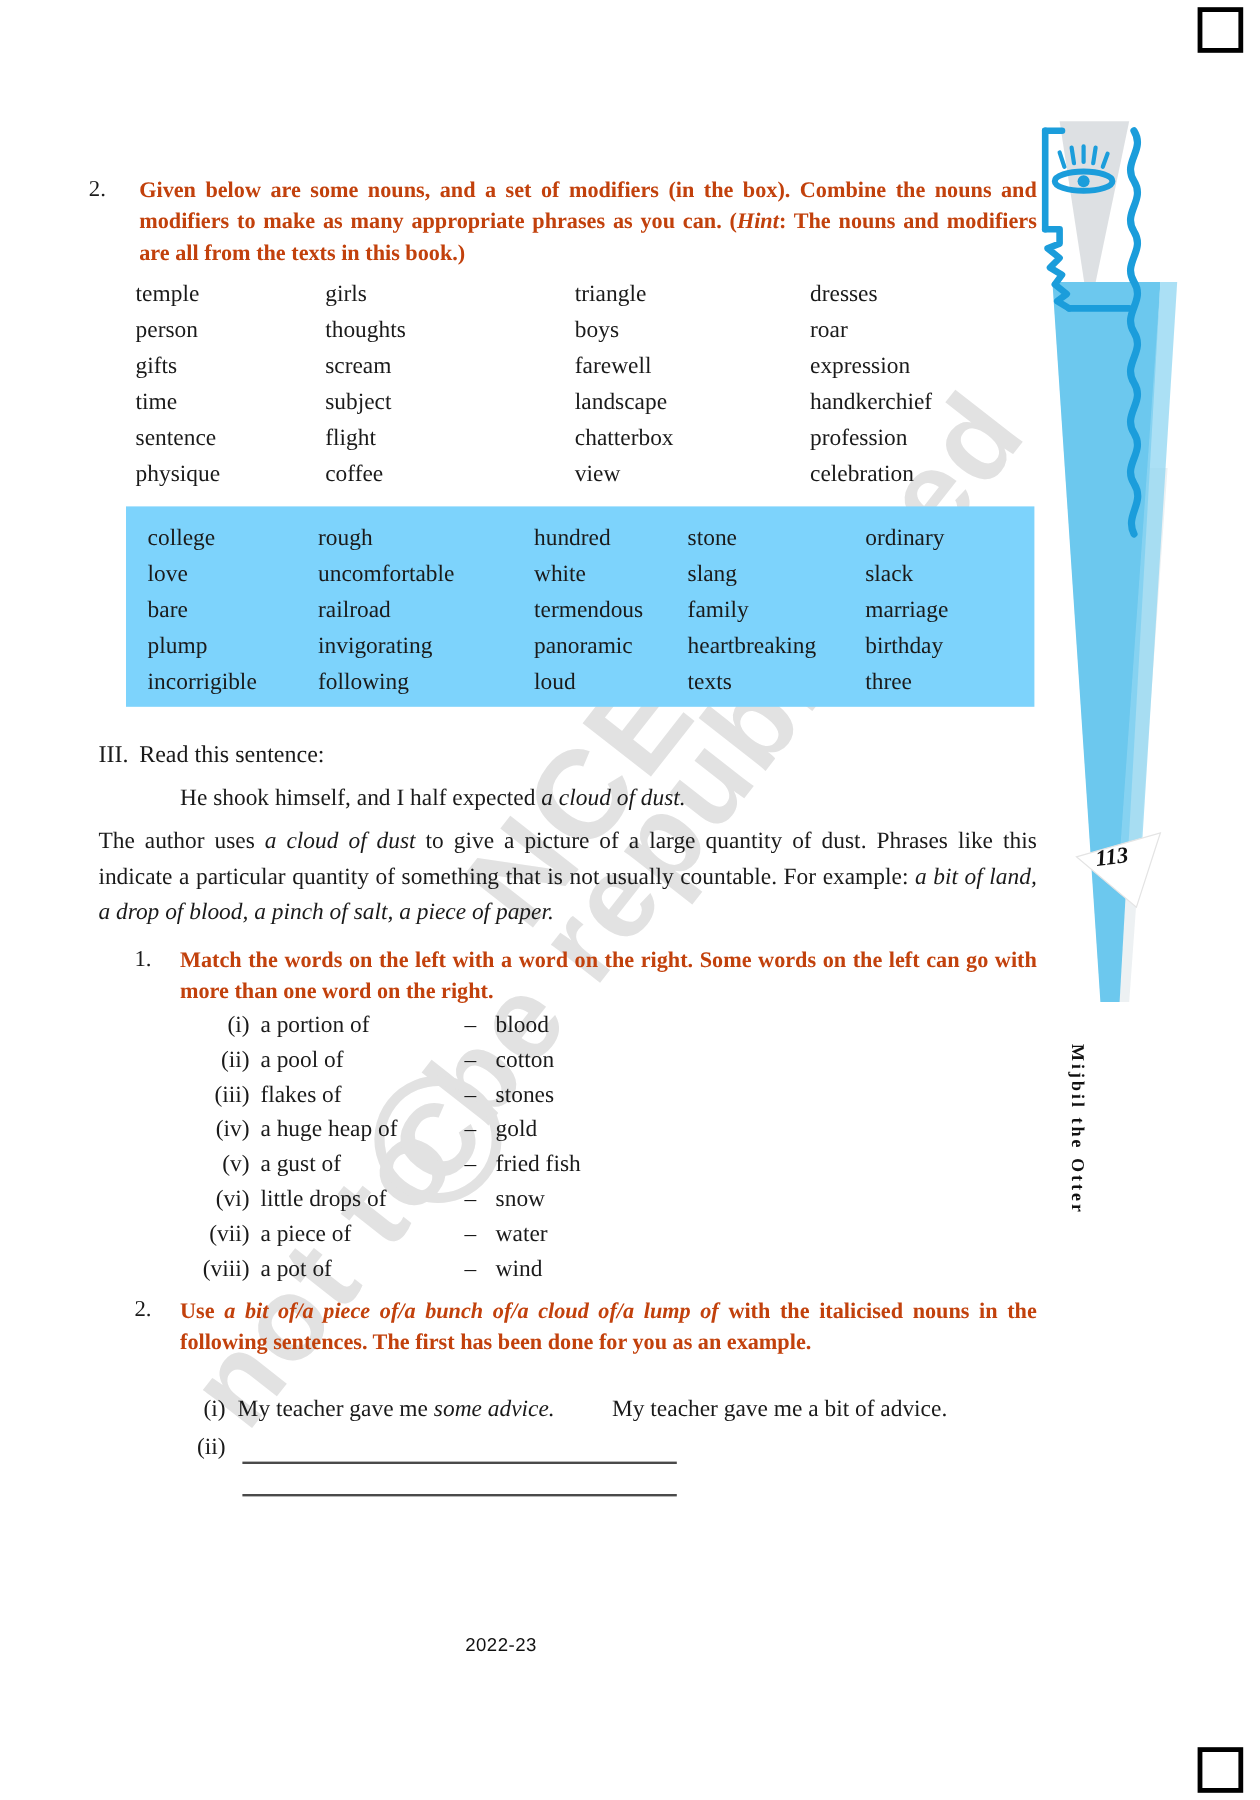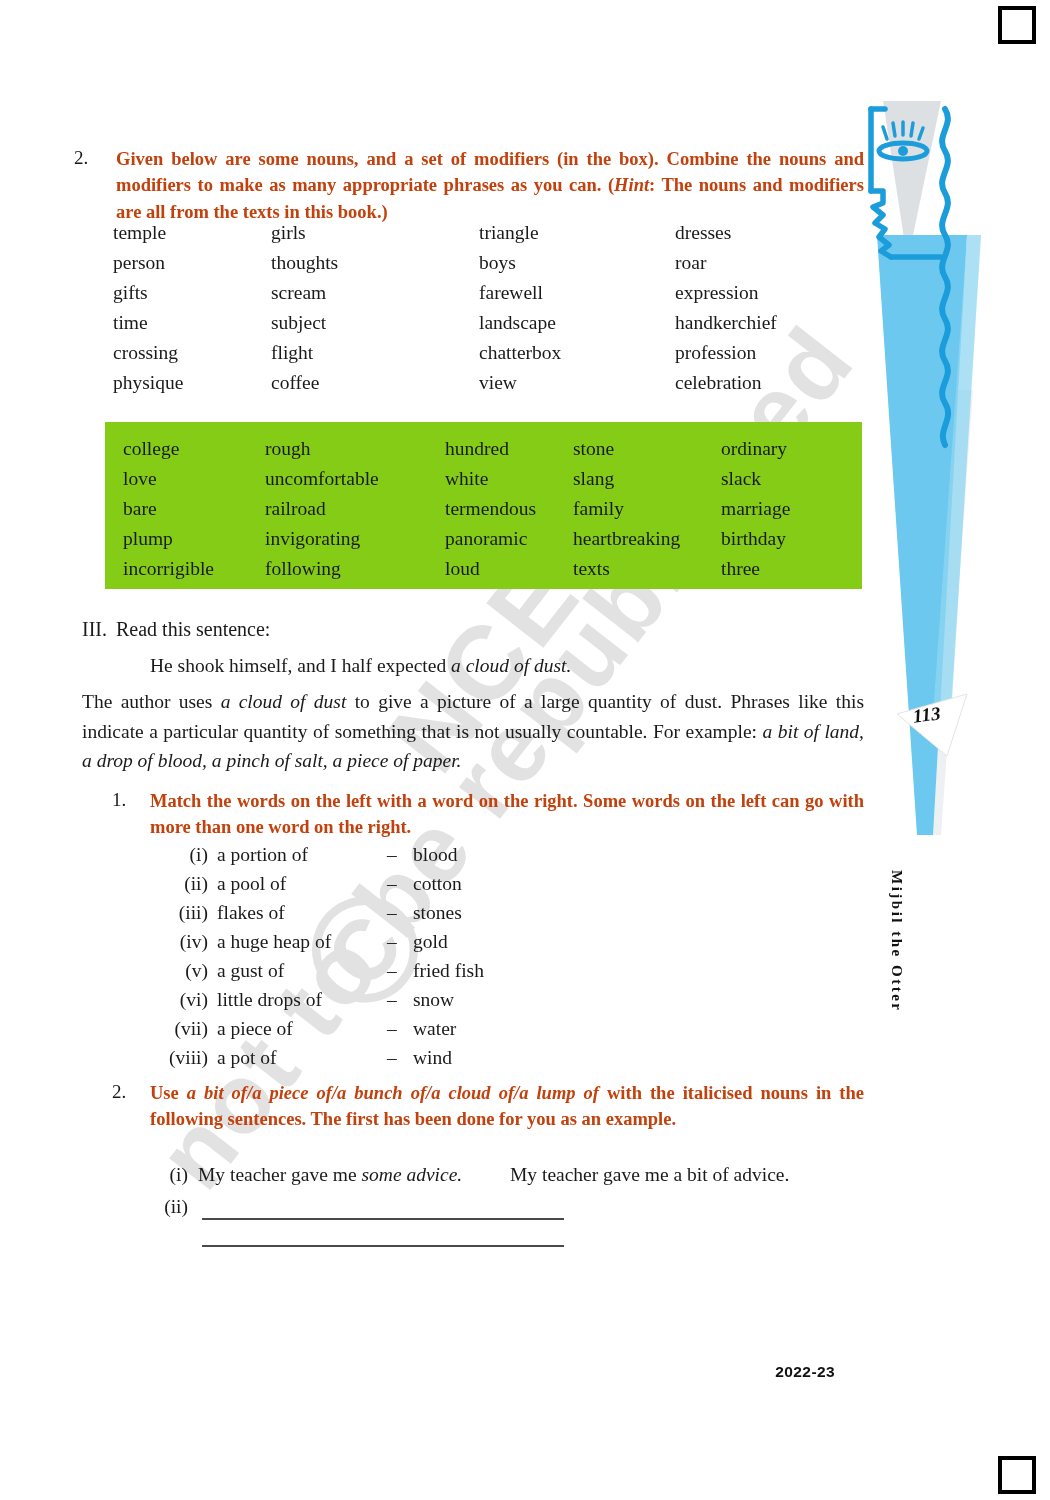--- a/index.html
+++ b/index.html
@@ -147,37 +147,37 @@
     font-size: 18.5px;
     line-height: 1.42;
     text-align: justify;
   }
   .heading-blue i { font-style: italic; }
 
   
   .noun-grid {
     position: absolute;
     left: 113px;
-    top: 218px;
+    top: 231px;
     width: 760px;
     display: grid;
     grid-template-columns: 158px 208px 196px auto;
     row-gap: 0px;
     font-size: 19.5px;
     line-height: 30px;
   }
 
   
   .mod-box {
     position: absolute;
     left: 105px;
     top: 422px;
     width: 757px;
     height: 167px;
-    background: #84cc16;
+    background: #7dd3fc;
     box-sizing: border-box;
     padding: 12px 0 0 18px;
   }
   .mod-grid {
     display: grid;
     grid-template-columns: 142px 180px 128px 148px auto;
     font-size: 19.5px;
     line-height: 30px;
   }
 
@@ -258,26 +258,25 @@
     width: 362px;
     margin-top: 26px;
   }
   .rule-line.second { margin-top: 25px; }
 
   .footer {
     position: absolute;
     left: 0;
     top: 1363px;
     width: 835px;
-    text-align: right;
+    text-align: center;
     font-family: "Liberation Sans", sans-serif;
     font-size: 15.5px;
     color: #111;
     letter-spacing: 0.4px;
-    font-weight: bold;
   }
 </style>
 </head>
 <body>
 
 <div class="page">
 
   <div class="reg-mark reg-tr"></div>
   <div class="reg-mark reg-br"></div>
 
@@ -348,21 +347,21 @@
         <div>boys</div>
         <div>roar</div>
         <div>gifts</div>
         <div>scream</div>
         <div>farewell</div>
         <div>expression</div>
         <div>time</div>
         <div>subject</div>
         <div>landscape</div>
         <div>handkerchief</div>
-        <div>crossing</div>
+        <div>sentence</div>
         <div>flight</div>
         <div>chatterbox</div>
         <div>profession</div>
         <div>physique</div>
         <div>coffee</div>
         <div>view</div>
         <div>celebration</div>
       </div>
 
     <div class="mod-box">

